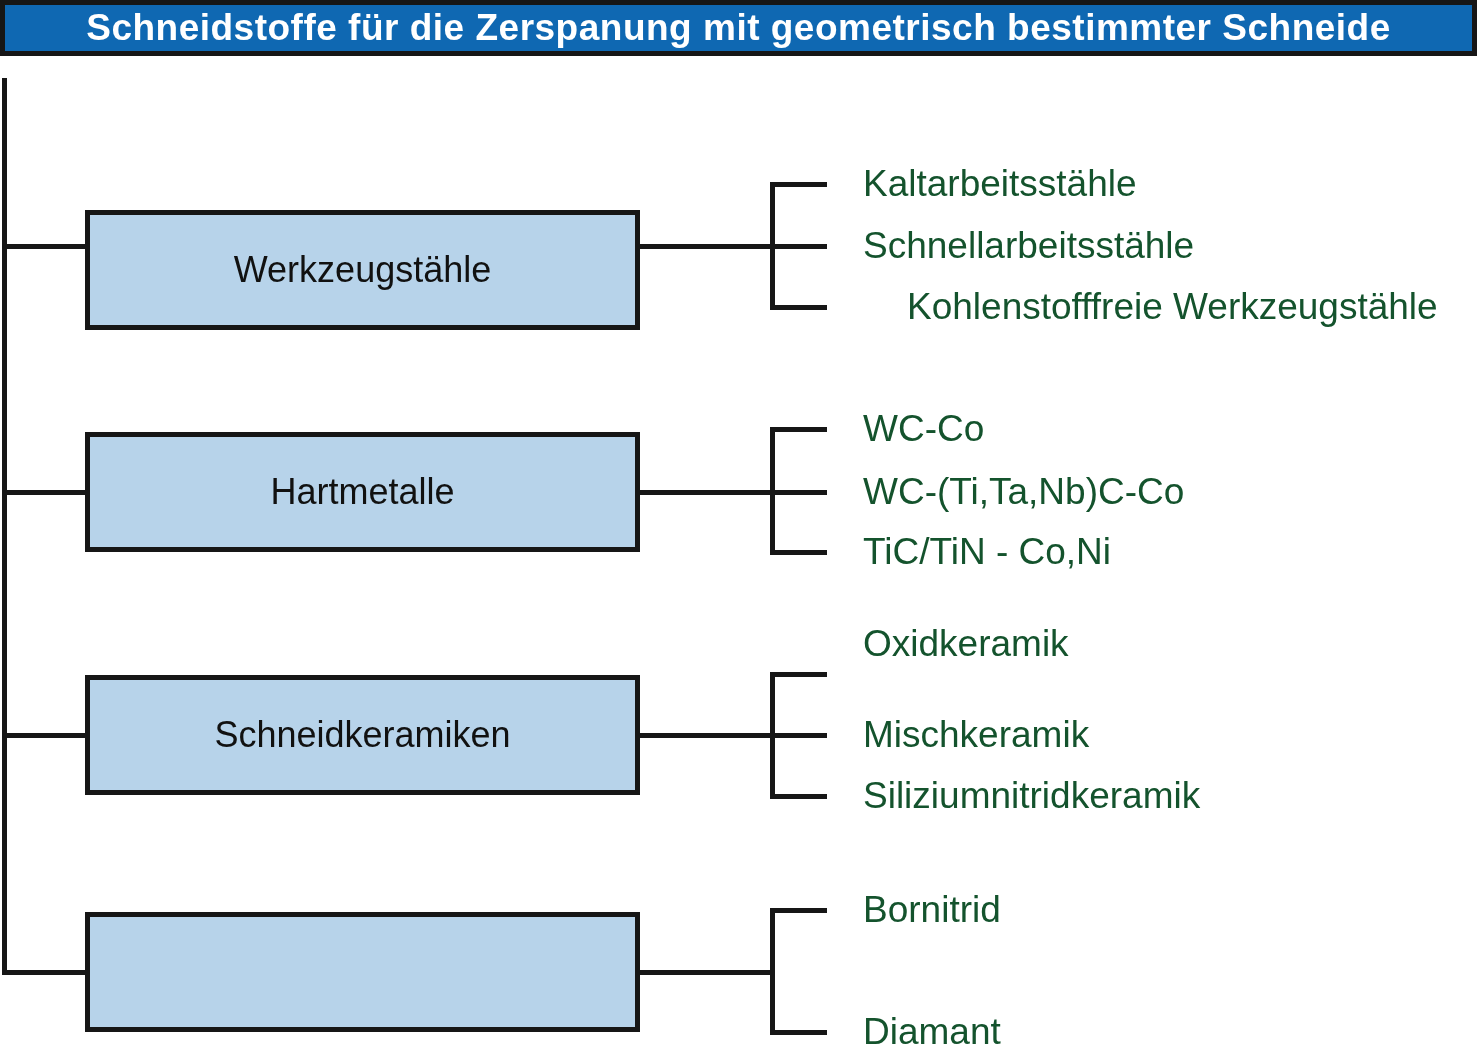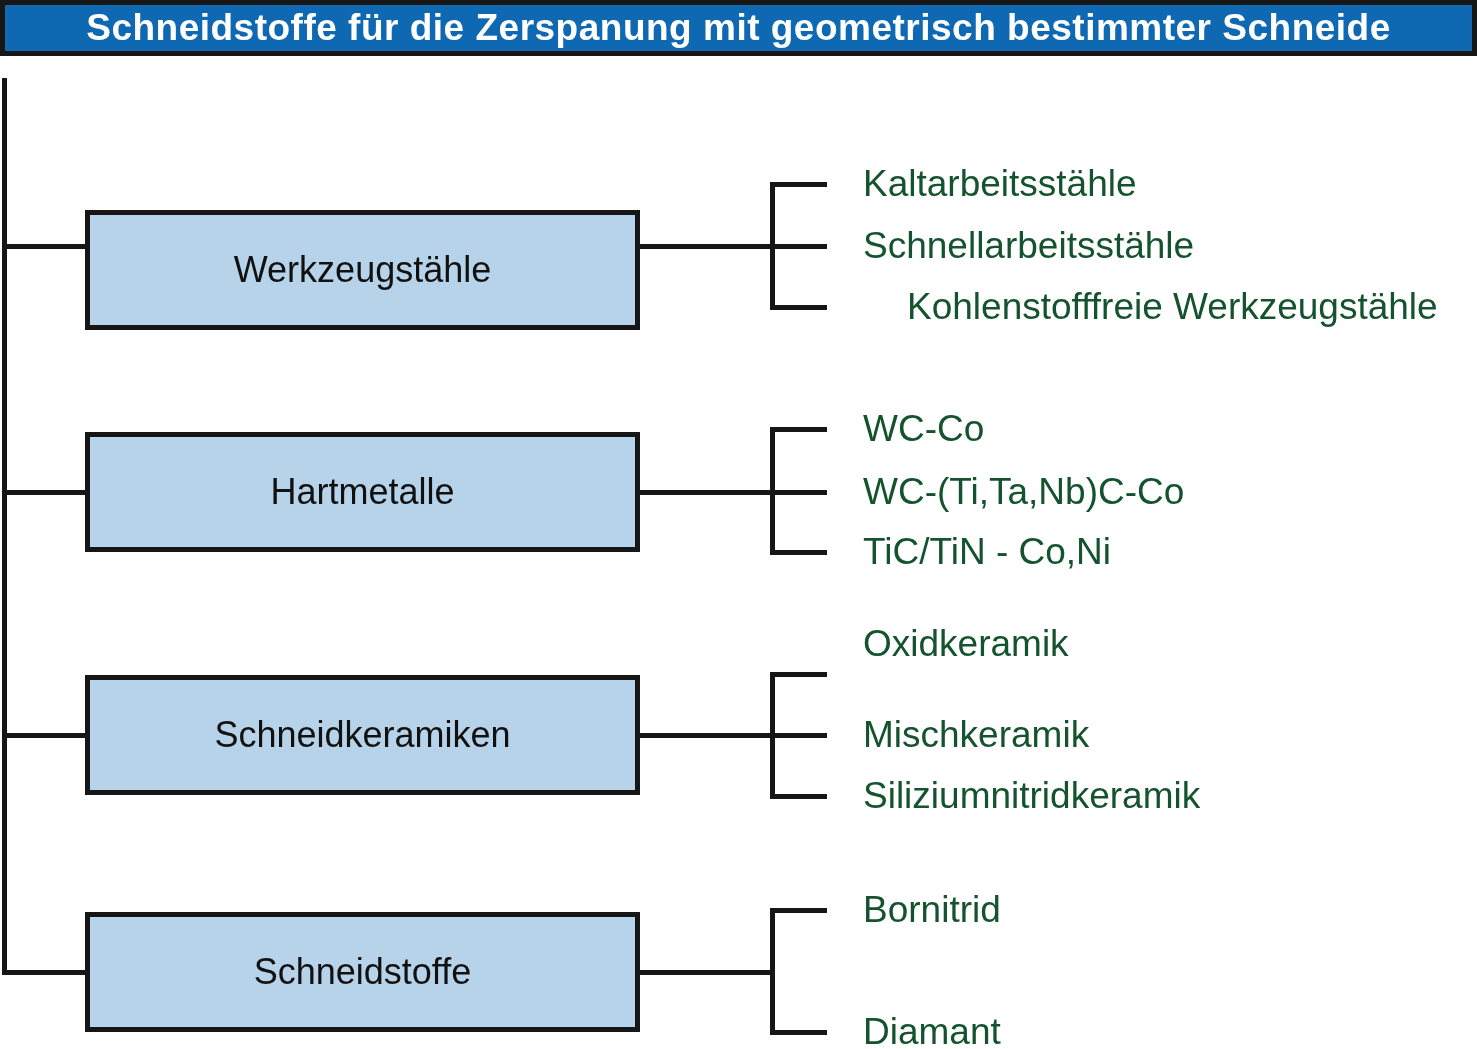--- a/index.html
+++ b/index.html
@@ -88,21 +88,20 @@
       <div class="hline" style="left: 640px; top: 733px; width: 135px; height: 5px;"></div>
       <div class="vline" style="left: 770px; top: 672px; width: 5px; height: 127px;"></div>
       <div class="hline" style="left: 770px; top: 672px; width: 57px; height: 5px;"></div>
       <div class="leaf-label" style="top: 644px;">Oxidkeramik</div>
       <div class="hline" style="left: 770px; top: 733px; width: 57px; height: 5px;"></div>
       <div class="leaf-label" style="top: 735px;">Mischkeramik</div>
       <div class="hline" style="left: 770px; top: 794px; width: 57px; height: 5px;"></div>
       <div class="leaf-label" style="top: 796px;">Siliziumnitridkeramik</div>
       <div class="hline" style="left: 2px; top: 970px; width: 83px; height: 5px;"></div>
       <div class="cat-box" style="top: 912px;">
-        <div class="cat-line">Schneidstoffe</div>
       </div>
       <div class="hline" style="left: 640px; top: 970px; width: 135px; height: 5px;"></div>
       <div class="vline" style="left: 770px; top: 908px; width: 5px; height: 127px;"></div>
       <div class="hline" style="left: 770px; top: 908px; width: 57px; height: 5px;"></div>
       <div class="leaf-label" style="top: 910px;">Bornitrid</div>
       <div class="hline" style="left: 770px; top: 1030px; width: 57px; height: 5px;"></div>
       <div class="leaf-label" style="top: 1032px;">Diamant</div>
     </div>
 </div>
 

